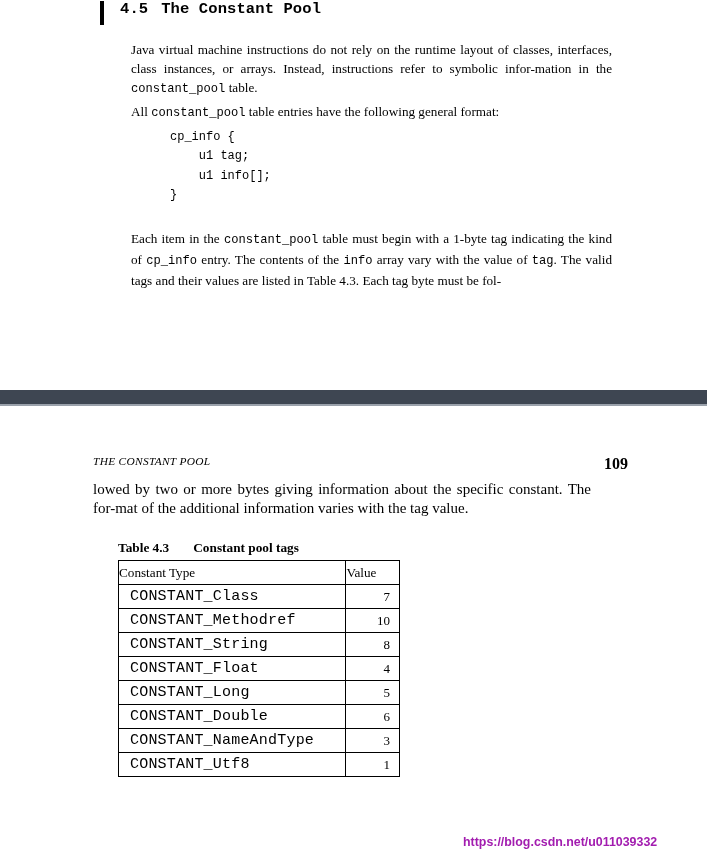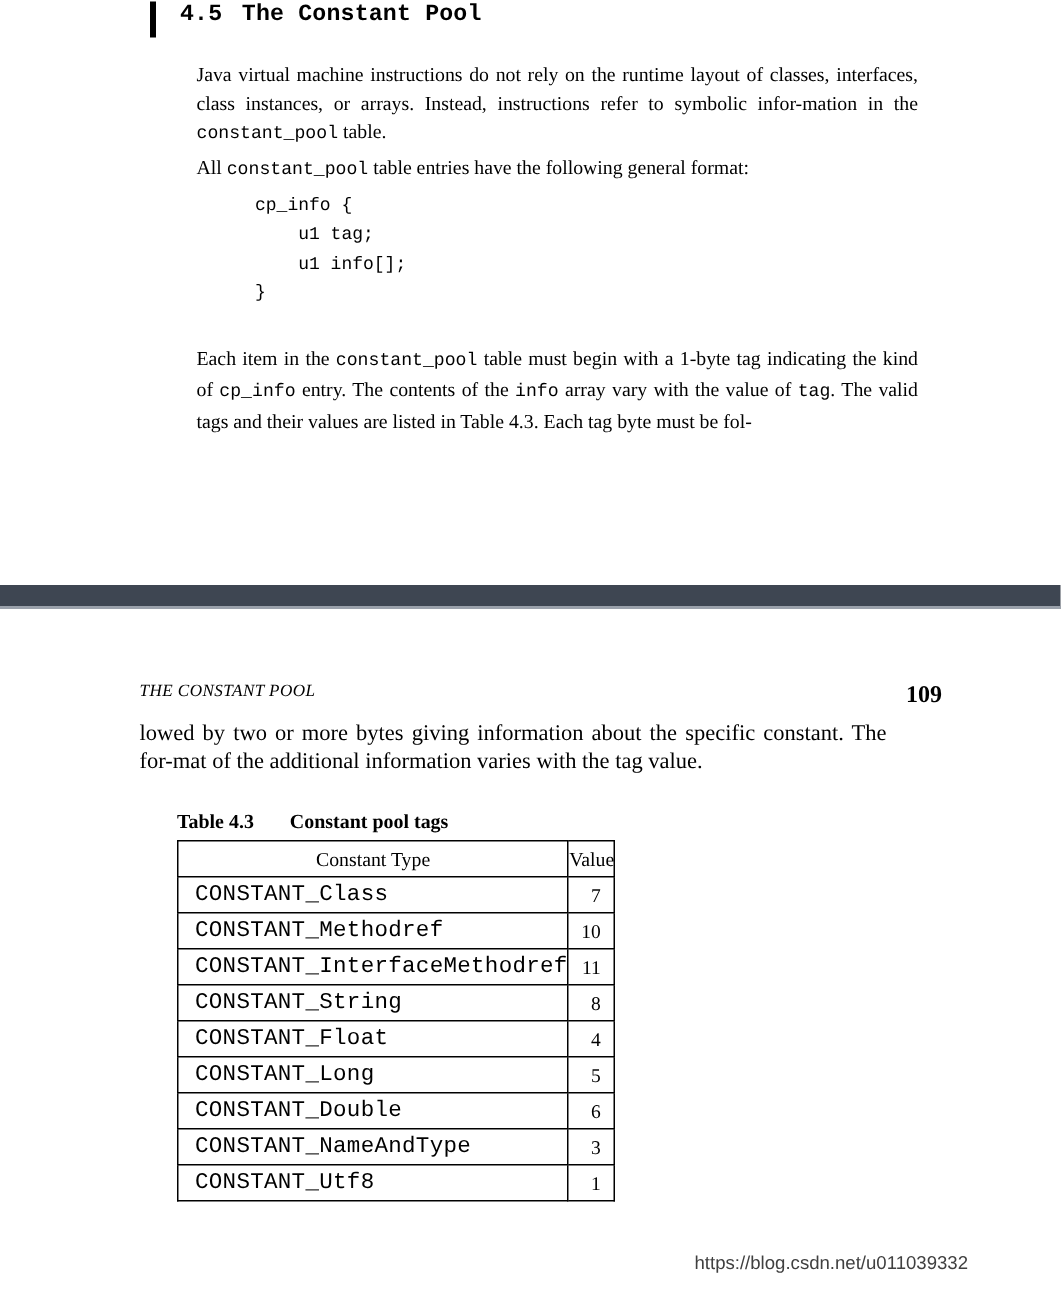--- a/index.html
+++ b/index.html
@@ -151,21 +151,21 @@
   table.cp td, table.cp th {
     border: 1px solid #000000;
     padding: 0;
     height: 23px;
     vertical-align: middle;
   }
   table.cp th {
     font-weight: normal;
     font-family: "Liberation Serif", serif;
     font-size: 13.2px;
-    text-align: center;
+    text-align: left;
   }
   table.cp td.name {
     font-family: "Liberation Mono", monospace;
     font-size: 15px;
     padding-left: 11px;
     letter-spacing: 0.2px;
   }
   table.cp td.val {
     font-family: "Liberation Serif", serif;
     font-size: 13px;
@@ -174,22 +174,23 @@
   }
   col.c-name { width: 228px; }
   col.c-val { width: 54px; }
 
   .watermark {
     position: absolute;
     left: 463px;
     top: 429px;
     font-family: "Liberation Sans", sans-serif;
     font-size: 12.4px;
-    color: #404040;
+    color: #a21caf;
     white-space: nowrap;
+    font-weight: bold;
   }
 </style>
 </head>
 <body>
 
 <div class="page-top">
 
   <div class="sec-head">
     <div class="sec-bar"></div>
     <div class="sec-title">
@@ -244,24 +245,20 @@
     <tbody>
       <tr>
         <td class="name">CONSTANT_Class</td>
         <td class="val">7</td>
       </tr>
       <tr>
         <td class="name">CONSTANT_Methodref</td>
         <td class="val">10</td>
       </tr>
       <tr>
-        <td class="name">CONSTANT_InterfaceMethodref</td>
-        <td class="val">11</td>
-      </tr>
-      <tr>
         <td class="name">CONSTANT_String</td>
         <td class="val">8</td>
       </tr>
       <tr>
         <td class="name">CONSTANT_Float</td>
         <td class="val">4</td>
       </tr>
       <tr>
         <td class="name">CONSTANT_Long</td>
         <td class="val">5</td>

